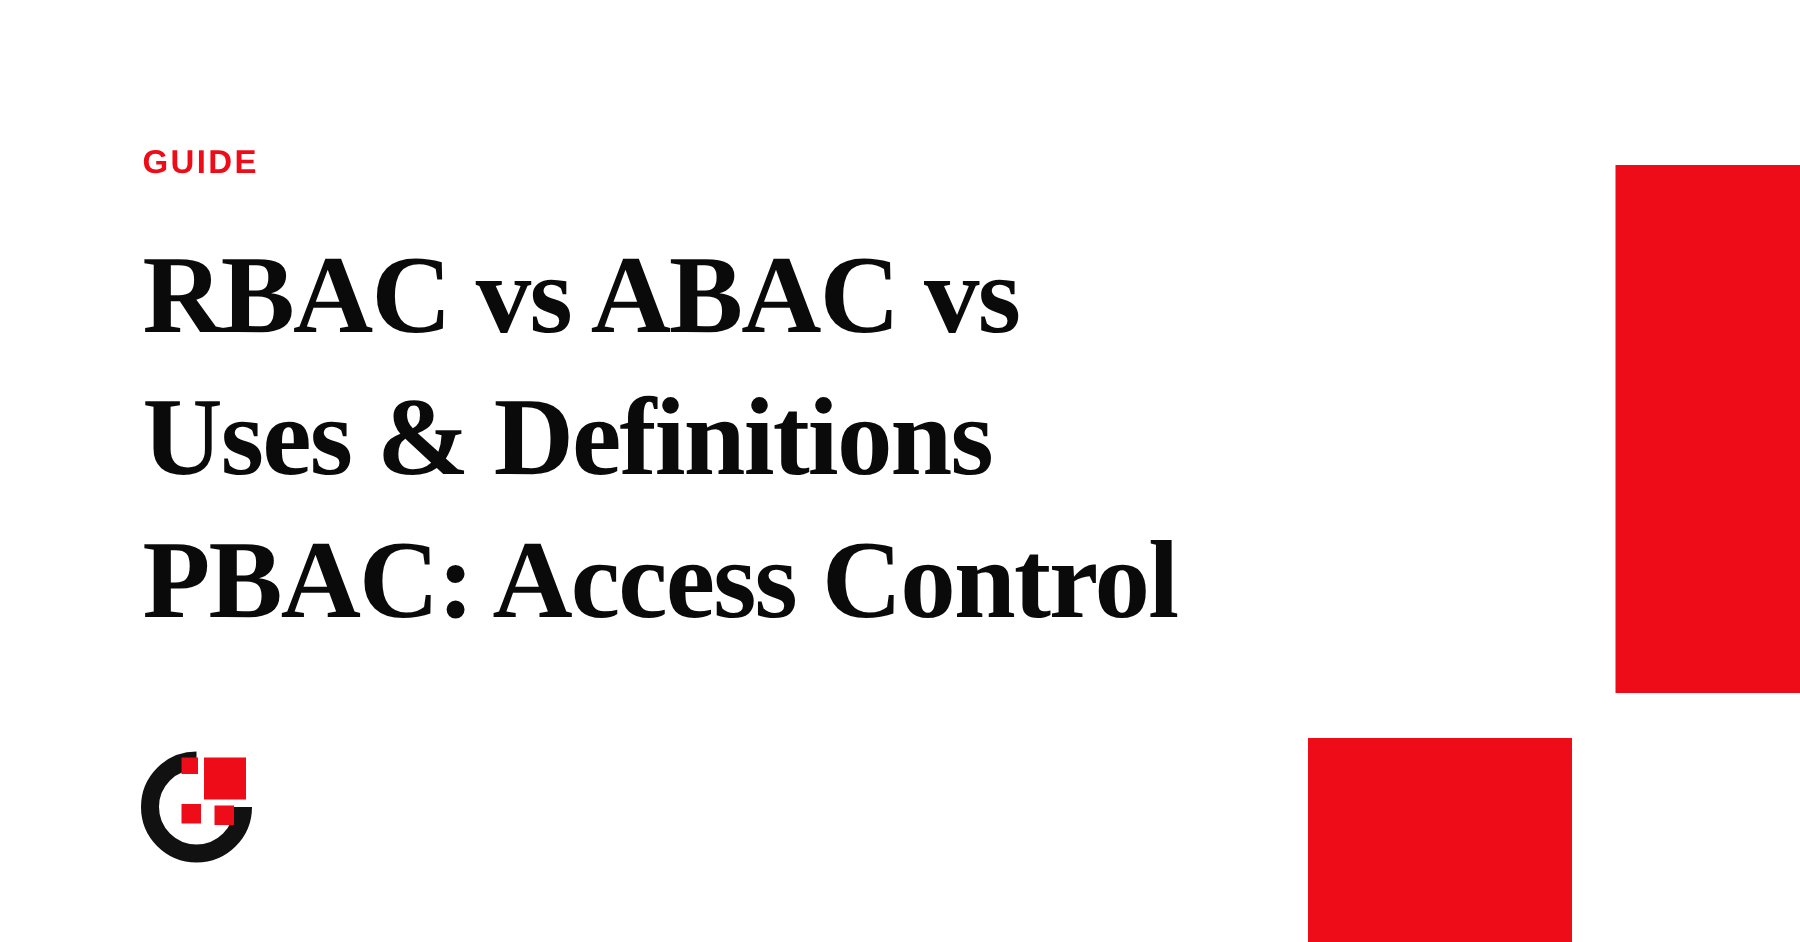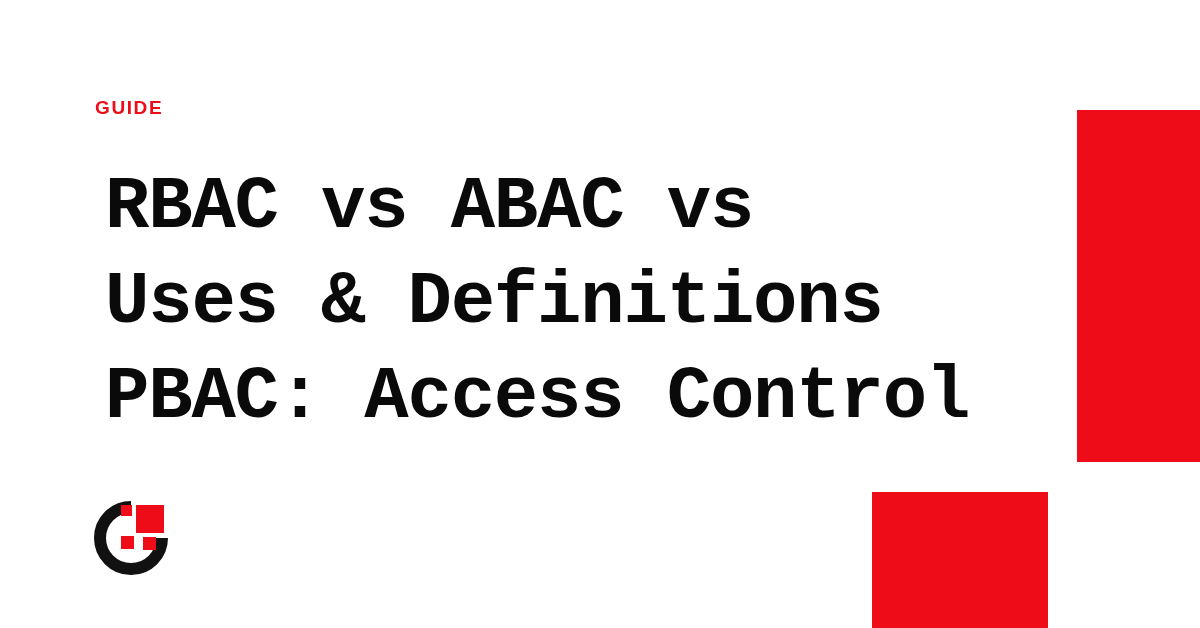--- a/index.html
+++ b/index.html
@@ -38,39 +38,39 @@
     height: 176px;
     background: #ed0c18;
   }
 
   
   .eyebrow {
     position: absolute;
     left: 95px;
     top: 95px;
     color: #ed0c18;
-    font-size: 19px;
+    font-size: 22px;
     font-weight: 700;
     letter-spacing: 1.6px;
     line-height: 26px;
     text-transform: uppercase;
     font-family: "Liberation Sans", sans-serif;
     white-space: nowrap;
   }
 
   
   .headline {
     position: absolute;
     left: 95px;
     top: 150px;
     width: 980px;
-    margin: 10px;
+    margin: 0;
     padding: 0;
     color: #0a0a0a;
-    font-family: Liberation Mono, monospace;
+    font-family: Liberation Serif, serif;
     font-size: 74px;
     font-weight: 700;
     line-height: 95px;
     letter-spacing: -1.2px;
   }
   .headline .line {
     display: block;
     white-space: nowrap;
   }
 

